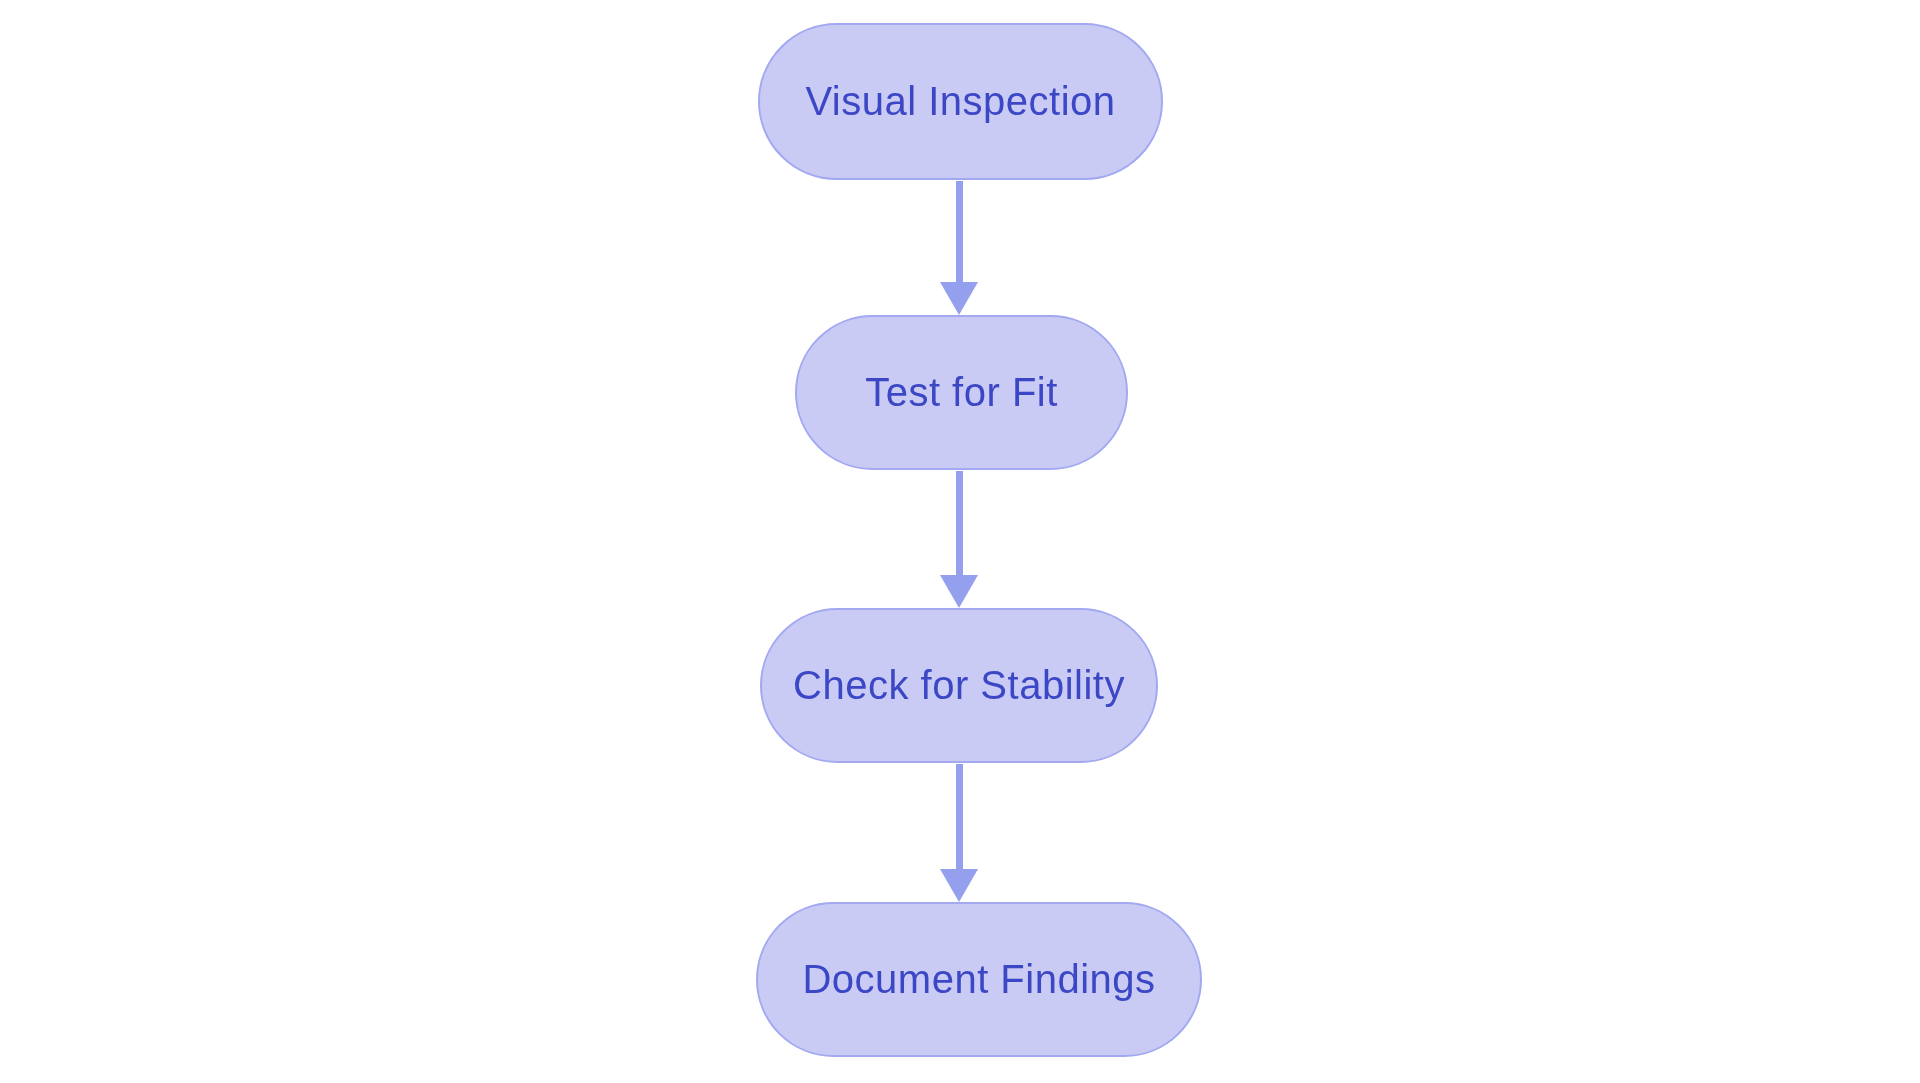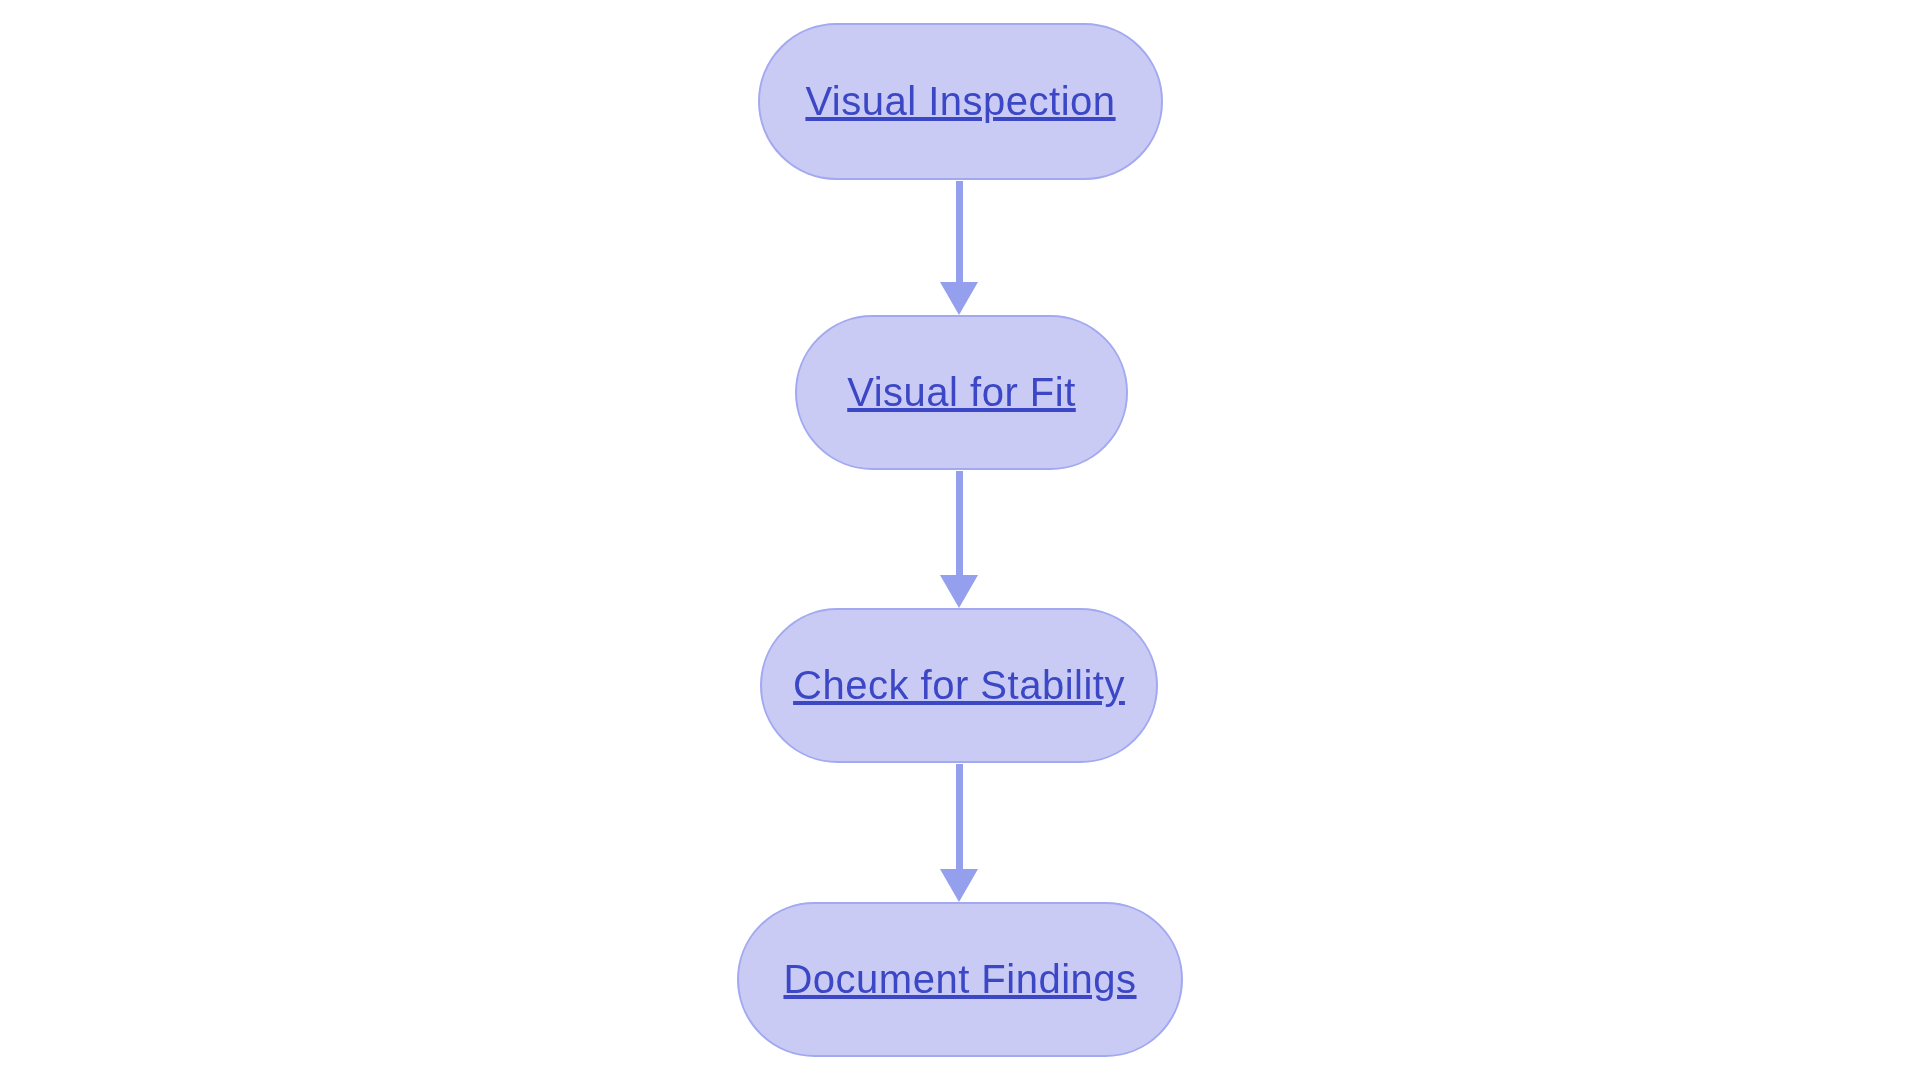--- a/index.html
+++ b/index.html
@@ -30,25 +30,25 @@
     border-radius: 90px;
     display: flex;
     align-items: center;
     justify-content: center;
     color: var(--node-text);
     font-size: 40px;
     letter-spacing: 0.5px;
     text-align: center;
     cursor: pointer;
   }
-  .node-label { white-space: nowrap; text-decoration: underline; }
+  .node-label { white-space: nowrap; }
   .node-1 { left: 758px; top: 23px;  width: 405px; height: 157px; }
   .node-2 { left: 795px; top: 315px; width: 333px; height: 155px; }
   .node-3 { left: 760px; top: 608px; width: 398px; height: 155px; }
-  .node-4 { left: 737px; top: 902px; width: 446px; height: 155px; align-items: center; }
+  .node-4 { left: 756px; top: 902px; width: 446px; height: 155px; align-items: center; }
 
   .arrow {
     position: absolute;
     left: 938px;
     width: 42px;
     display: flex;
     flex-direction: column;
     align-items: center;
   }
   .arrow-1 { top: 181px; height: 134px; }
@@ -75,21 +75,21 @@
   <div class="node node-1">
     <span class="node-label">Visual Inspection</span>
   </div>
 
   <div class="arrow arrow-1">
     <div class="shaft"></div>
     <div class="head"></div>
   </div>
 
   <div class="node node-2">
-    <span class="node-label">Visual for Fit</span>
+    <span class="node-label">Test for Fit</span>
   </div>
 
   <div class="arrow arrow-2">
     <div class="shaft"></div>
     <div class="head"></div>
   </div>
 
   <div class="node node-3">
     <span class="node-label">Check for Stability</span>
   </div>

